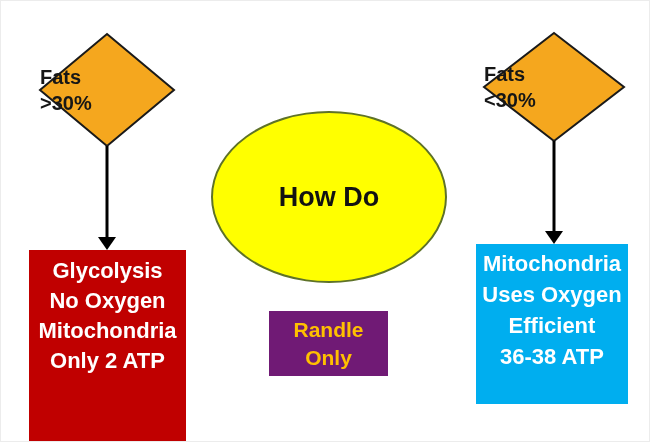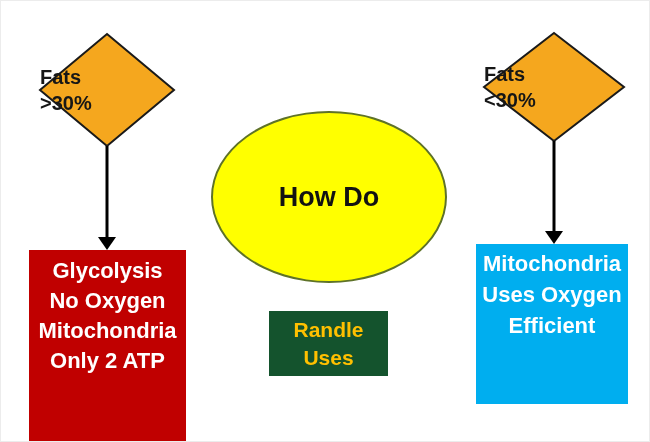--- a/index.html
+++ b/index.html
@@ -41,21 +41,21 @@
   .box-red {
     left:28px; top:249px; width:157px; height:194px;
     background:#C00000; font-size:22px; line-height:30px; padding-top:6px;
   }
   .box-blue {
     left:475px; top:243px; width:152px; height:160px;
     background:#00AEEF; font-size:22px; line-height:31px; padding-top:4px;
   }
   .box-randle {
     left:268px; top:310px; width:119px; height:65px;
-    background:#14532d; color:#FFC000;
+    background:#701a75; color:#FFC000;
     font-size:21px; line-height:28px; padding-top:5px;
   }
   .line { display:block; }
 </style>
 </head>
 <body>
 
 <div class="canvas">
 
   <svg class="svg-layer" viewBox="0 0 650 442" xmlns="http://www.w3.org/2000/svg">
@@ -89,20 +89,21 @@
     <span class="line">Glycolysis</span>
     <span class="line">No Oxygen</span>
     <span class="line">Mitochondria</span>
     <span class="line">Only 2 ATP</span>
   </div>
 
   <div class="box box-blue">
     <span class="line">Mitochondria</span>
     <span class="line">Uses Oxygen</span>
     <span class="line">Efficient</span>
+    <span class="line">36-38 ATP</span>
   </div>
 
   <div class="box box-randle">
     <span class="line">Randle</span>
-    <span class="line">Uses</span>
+    <span class="line">Only</span>
   </div>
 
 </div>
 
 </body></html>

